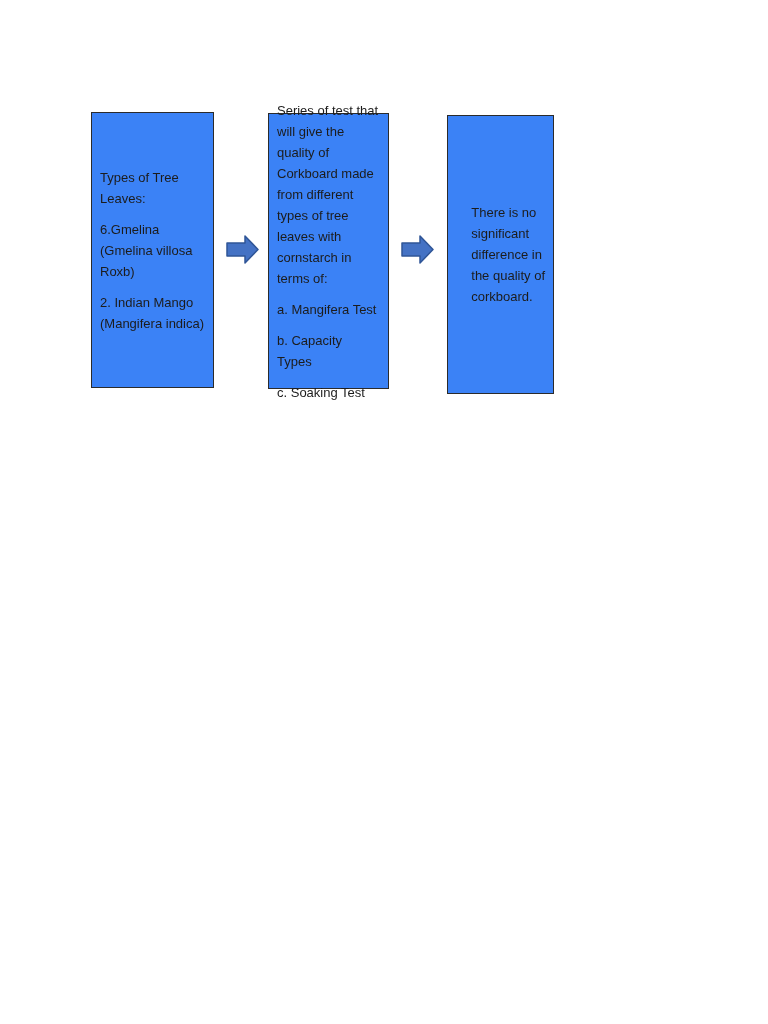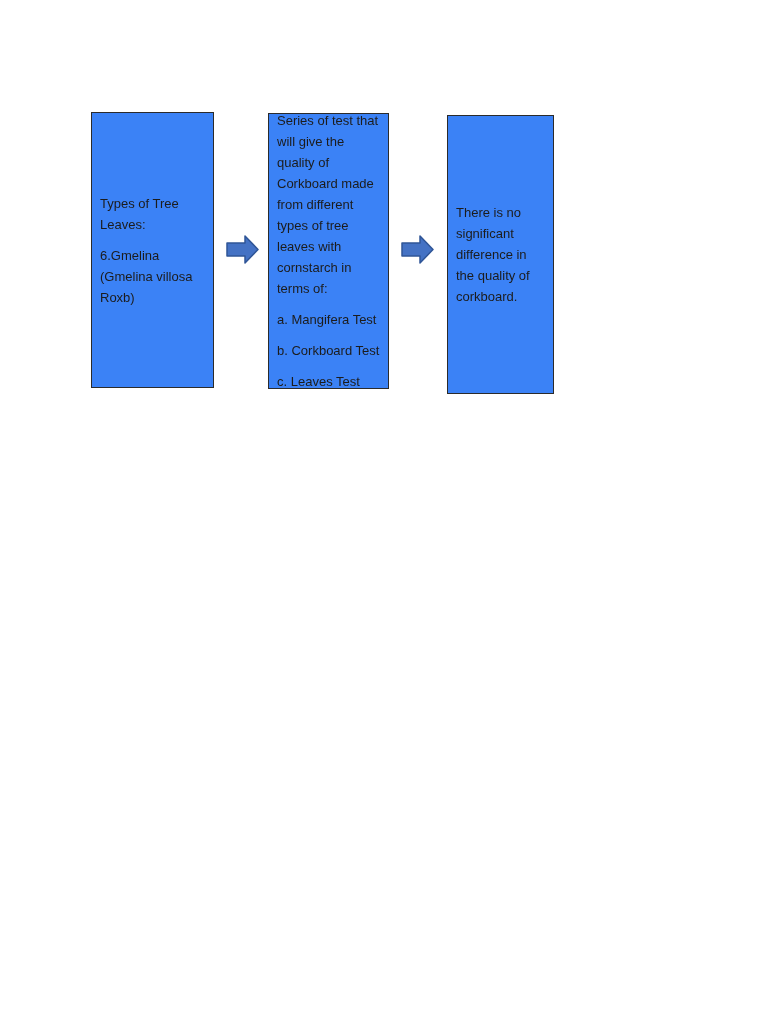--- a/index.html
+++ b/index.html
@@ -30,59 +30,61 @@
   }
   .flow-box p {
     margin: 0 0 10px 0;
     white-space: pre-line;
   }
   .flow-box p:last-child {
     margin-bottom: 0;
   }
   .box-tree-leaves { left: 91px;  top: 112px; width: 123px; height: 276px; }
   .box-tests       { left: 268px; top: 113px; width: 121px; height: 276px; }
-  .box-hypothesis  { left: 447px; top: 115px; width: 107px; height: 279px; }
+  .box-hypothesis  { left: 447px; top: 115px; width: 107px; height: 279px; align-items: flex-end; }
   .flow-arrow {
     position: absolute;
     width: 33px;
     height: 29px;
   }
   .arrow-1 { left: 226px; top: 235px; }
   .arrow-2 { left: 401px; top: 235px; }
 </style>
 </head>
 <body>
 
 <div class="page">
 
   <div class="flow-box box-tree-leaves">
     <p>Types of Tree
 Leaves:</p>
     <p>6.Gmelina
 (Gmelina villosa
 Roxb)</p>
+    <p>2. Indian Mango
+(Mangifera indica)</p>
   </div>
 
   <svg class="flow-arrow arrow-1" viewBox="0 0 33 29">
     <polygon points="1,8 19,8 19,1 32,14.5 19,28 19,21 1,21" stroke-width="1.5" stroke-linejoin="round" fill="#4472c4" stroke="#2f5597"></polygon>
   </svg>
 
   <div class="flow-box box-tests">
     <p>Series of test that
 will give the
 quality of
 Corkboard made
 from different
 types of tree
 leaves with
 cornstarch in
 terms of:</p>
     <p>a. Mangifera Test</p>
-    <p>b. Corkboard Test</p>
-    <p>c. Leaves Test</p>
+    <p>b. Capacity Types</p>
+    <p>c. Soaking Test</p>
   </div>
 
   <svg class="flow-arrow arrow-2" viewBox="0 0 33 29">
     <polygon points="1,8 19,8 19,1 32,14.5 19,28 19,21 1,21" stroke-width="1.5" stroke-linejoin="round" fill="#4472c4" stroke="#2f5597"></polygon>
   </svg>
 
   <div class="flow-box box-hypothesis">
     <p>There is no
 significant
 difference in

